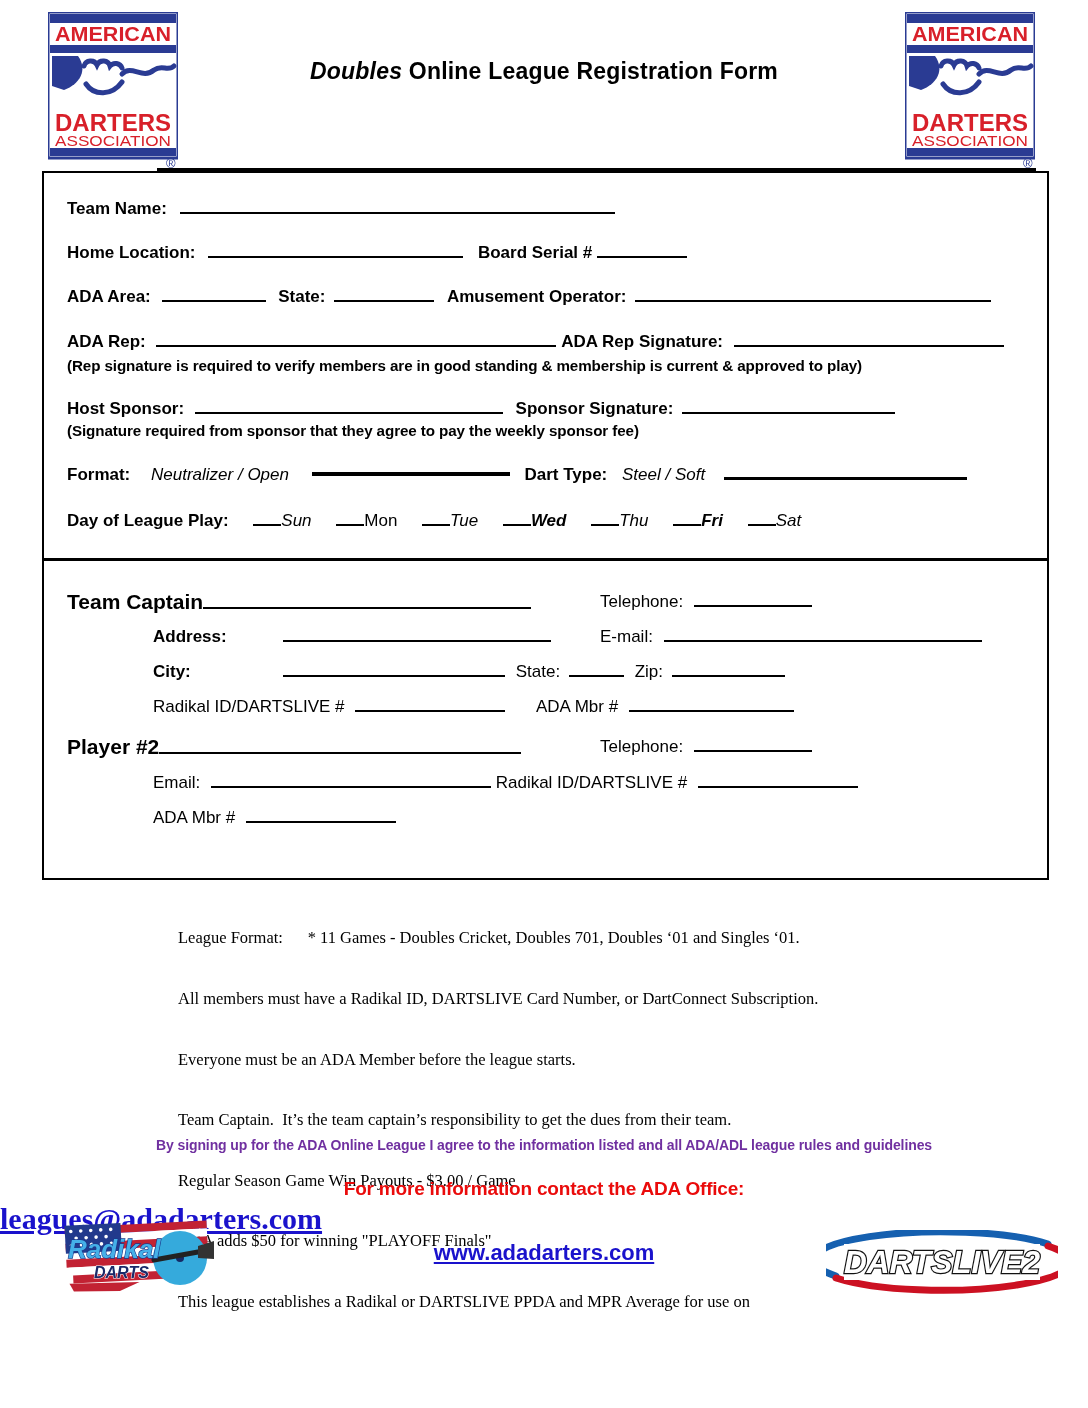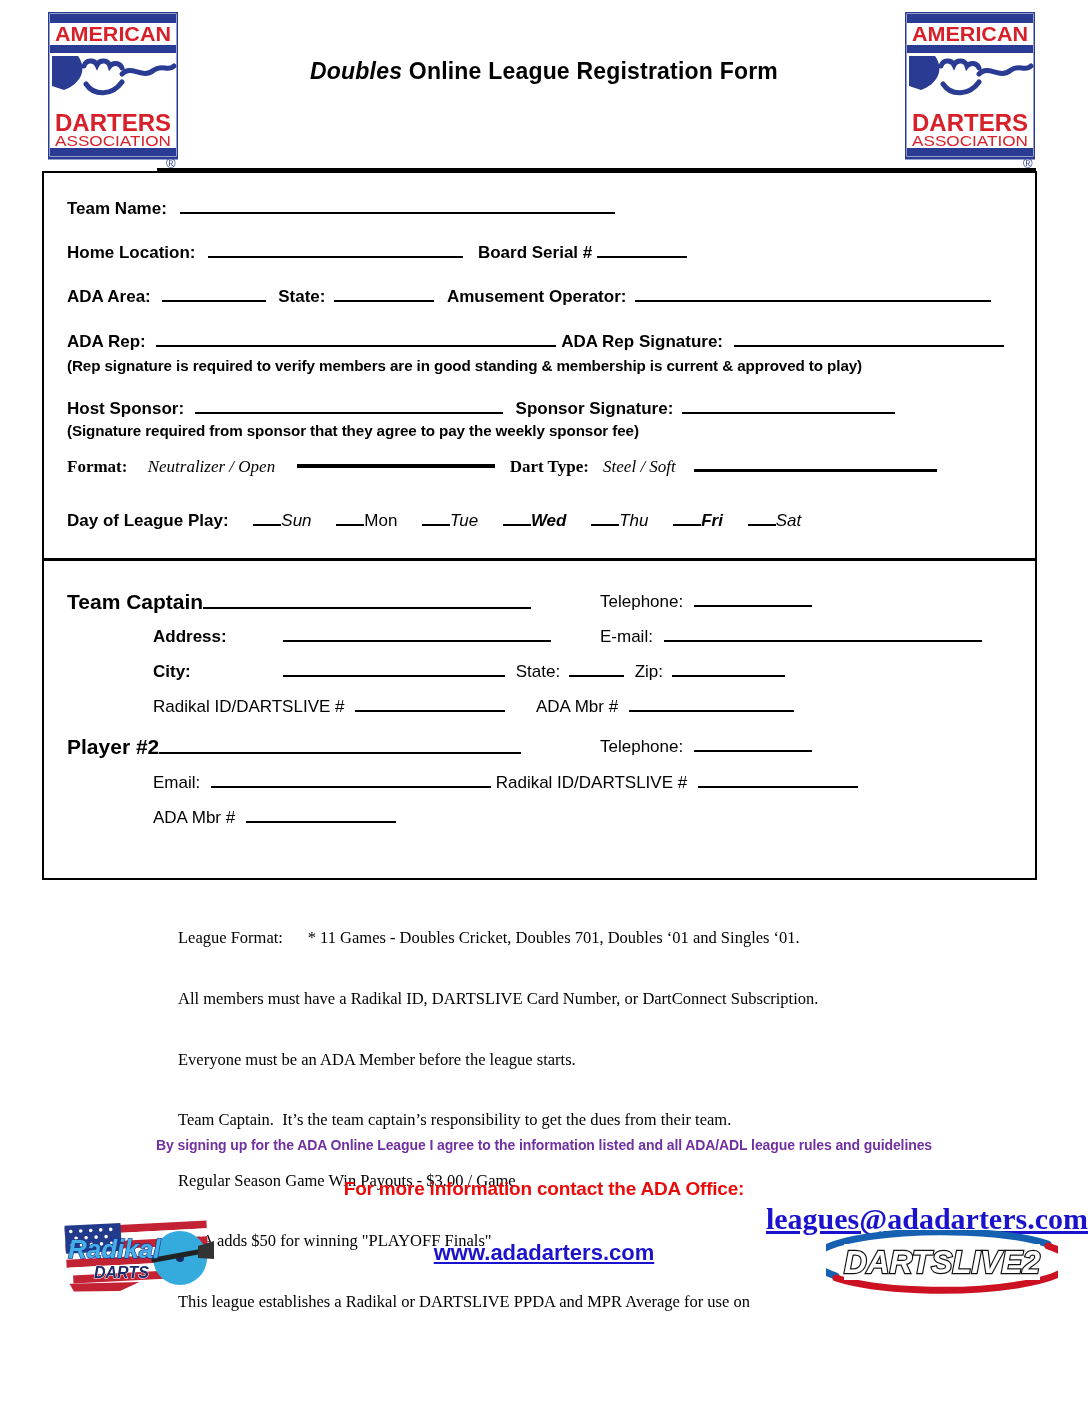--- a/index.html
+++ b/index.html
@@ -7,21 +7,21 @@
         font-family:"Liberation Sans",sans-serif;color:#000;}
   
   .logo{position:absolute;top:12px;}
   .logo.left{left:48px;}
   .logo.right{left:905px;}
   .title{position:absolute;top:58px;left:179px;width:730px;text-align:center;
          font-size:23px;font-weight:bold;letter-spacing:.2px;}
   .t-it{font-style:italic;}
   .hrule{position:absolute;left:157px;top:168px;width:879px;height:3px;background:#000;}
   
-  .formbox{position:absolute;left:42px;top:171px;width:991px;height:705px;border:2px solid #000;}
+  .formbox{position:absolute;left:42px;top:171px;width:991px;height:705px;border:2px solid #000;padding-left:12px;}
   .divider{position:absolute;left:0;top:385px;width:100%;height:3px;background:#000;}
   .row{position:absolute;left:23px;white-space:nowrap;font-size:17px;}
   .b{font-weight:bold;}
   .it{font-style:italic;}
   .bi{font-style:italic;font-weight:bold;}
   .blank{display:inline-block;border-bottom:2px solid #000;height:15px;vertical-align:baseline;}
   .blank.thick{border-bottom-width:3px;}
   .dashline{display:inline-block;width:198px;height:4px;background:#000;vertical-align:4px;}
   .note{font-size:15.2px;font-weight:bold;letter-spacing:-.1px;}
   .lblw{display:inline-block;width:130px;font-weight:bold;}
@@ -30,21 +30,21 @@
   .ind{position:absolute;left:86px;top:0;white-space:nowrap;font-size:17px;font-weight:normal;}
   .dayblank{display:inline-block;width:28px;border-bottom:2px solid #000;height:15px;margin-left:20px;}
   
   .para{position:absolute;left:178px;top:888px;font-family:"Liberation Serif",serif;
         font-size:16.5px;line-height:20.2px;white-space:pre-wrap;}
   
   .agree{position:absolute;top:1137px;left:0;width:100%;text-align:center;color:#7030A0;
          font-weight:bold;font-size:14px;letter-spacing:-.1px;}
   .contact{position:absolute;top:1178px;left:0;width:100%;text-align:center;color:#ea0b0b;
            font-weight:bold;font-size:19px;letter-spacing:-.2px;}
-  .email{position:absolute;top:1202px;left:0;width:100%;text-align:right;
+  .email{position:absolute;top:1202px;left:0;width:100%;text-align:left;
          font-family:"Liberation Serif",serif;font-size:30px;font-weight:bold;}
   .email a,.www a{color:#1a12cc;text-decoration:underline;cursor:pointer;}
   .www{position:absolute;top:1240px;left:0;width:100%;text-align:center;
        font-size:22px;font-weight:bold;}
   .thanks{position:absolute;top:1288px;left:0;width:100%;text-align:center;
           font-size:18px;font-weight:bold;font-style:italic;color:#00a550;}
   .radikal-logo{position:absolute;left:58px;top:1208px;}
   .dartslive-logo{position:absolute;left:826px;top:1230px;}
 </style>
 </head>
@@ -124,21 +124,21 @@
 
     <div class="row" style="top:224px;">
       <span class="b">Host Sponsor:</span>
       <span class="blank" style="width:308px;margin-left:6px;"></span>
       <span class="b" style="margin-left:8px;">Sponsor Signature:</span>
       <span class="blank" style="width:213px;margin-left:4px;"></span>
     </div>
 
     <div class="row note" style="top:249px;">(Signature required from sponsor that they agree to pay the weekly sponsor fee)</div>
 
-    <div class="row" style="top:281px;font-family:Liberation Serif, serif;">
+    <div class="row" style="top:289px;">
       <span class="b">Format:</span>
       <span class="it" style="margin-left:16px;">Neutralizer / Open</span>
       <span class="dashline" style="margin-left:18px;"></span>
       <span class="b" style="margin-left:10px;">Dart Type:</span>
       <span class="it" style="margin-left:10px;">Steel / Soft</span>
       <span class="blank thick" style="width:243px;margin-left:14px;"></span>
     </div>
 
     <div class="row" style="top:336px;">
       <span class="b">Day of League Play:</span>

